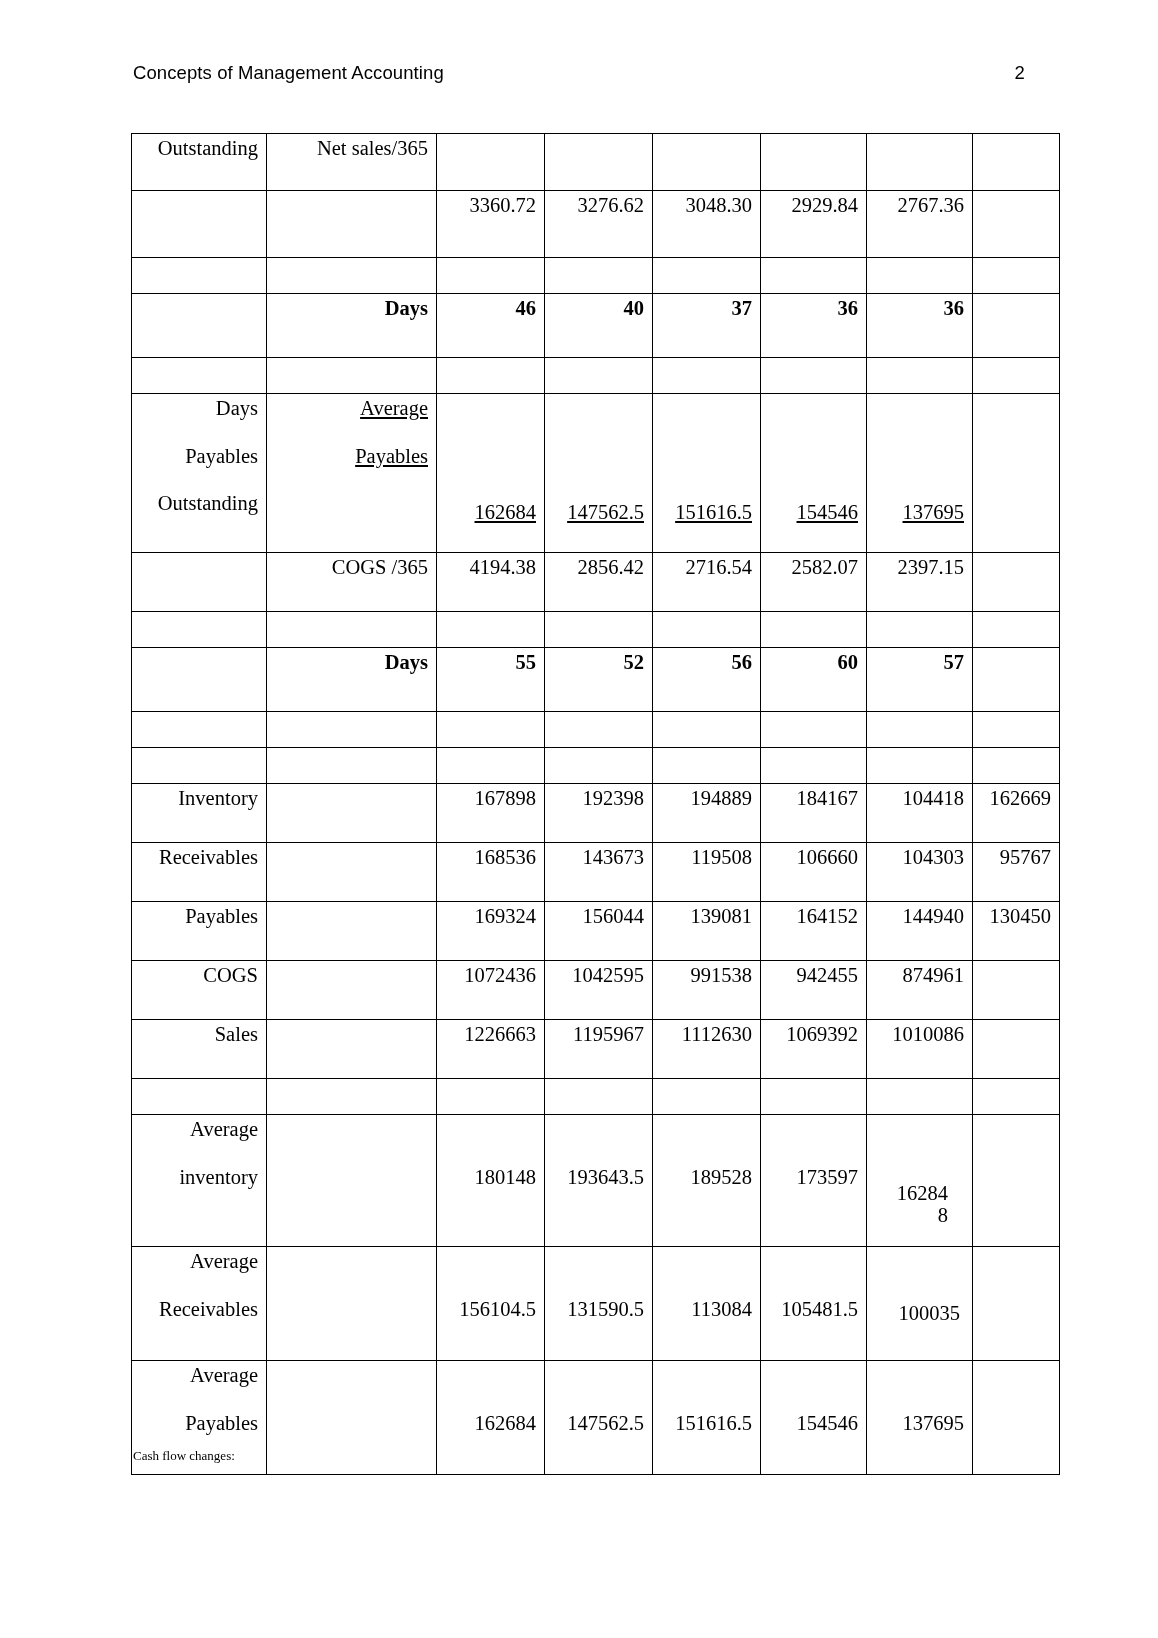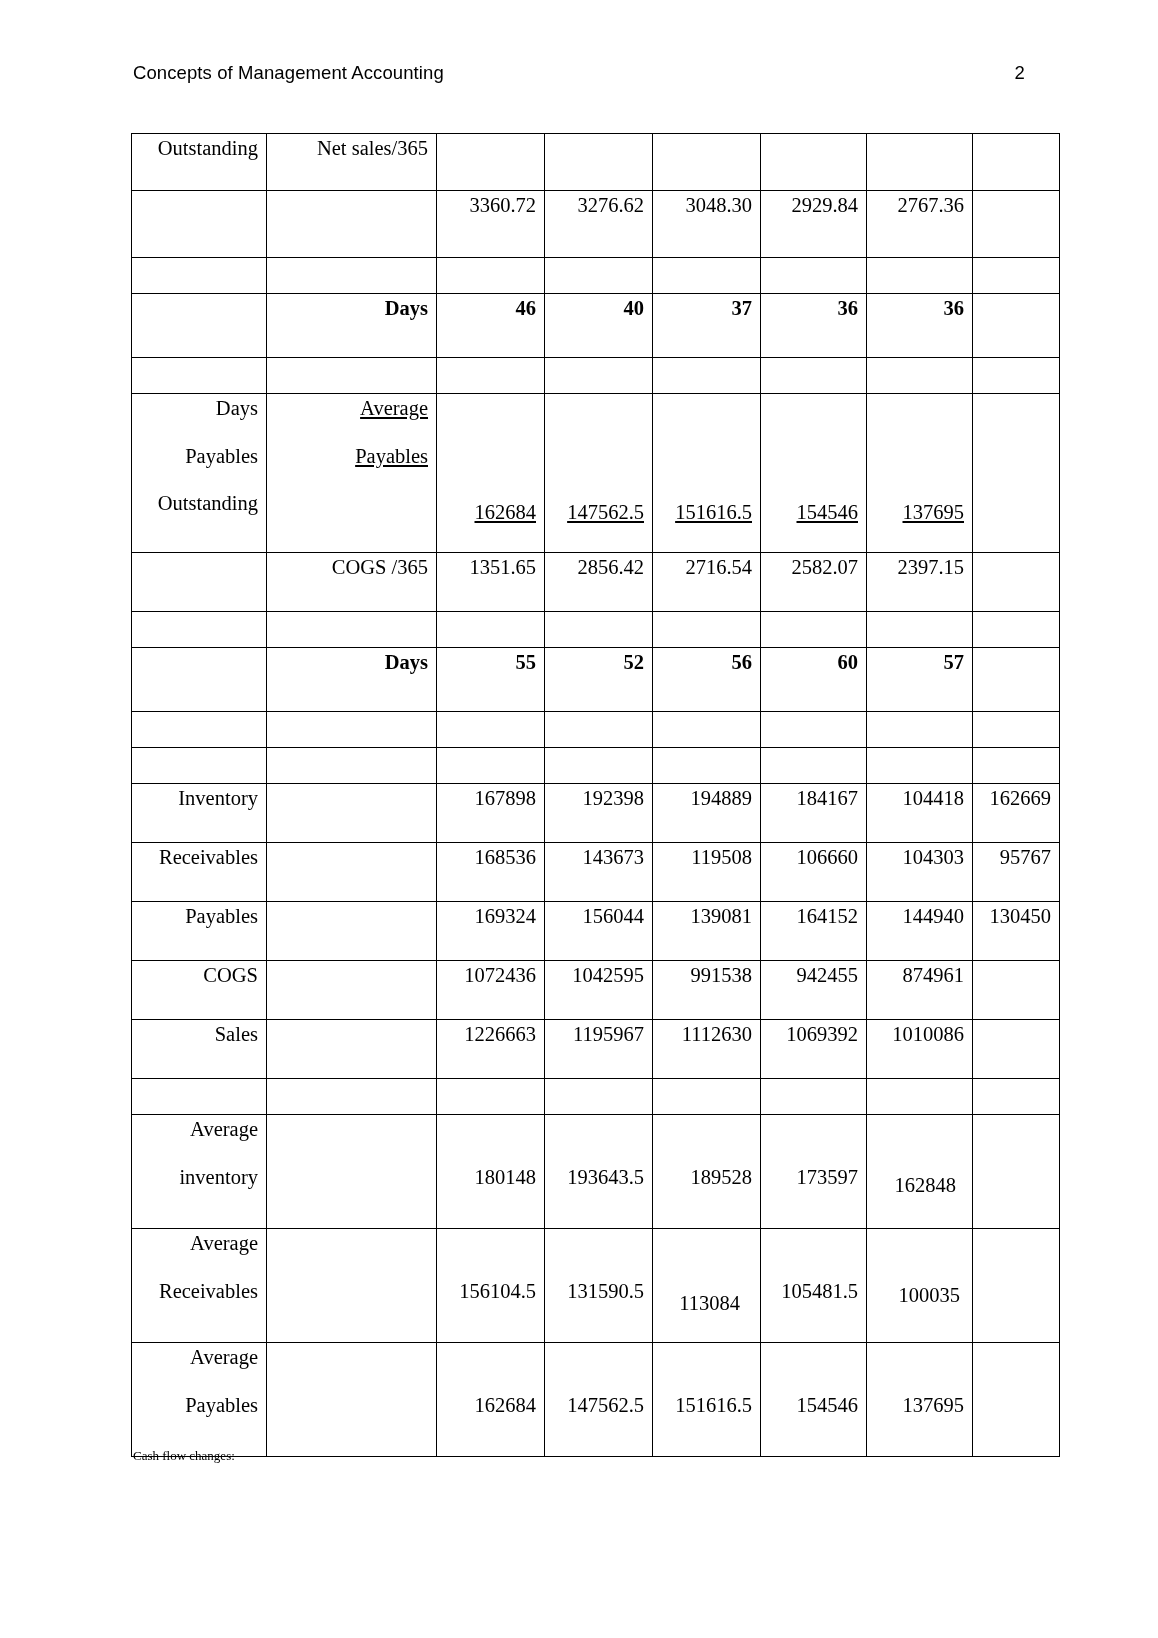--- a/index.html
+++ b/index.html
@@ -214,21 +214,21 @@
           </td>
           <td class="num">
             <p style="margin:0;padding-top:104px;"><span class="u">137695</span></p>
           </td>
           <td class="num"></td>
         </tr>
 
         <tr class="h-row">
           <td class="lft"></td>
           <td class="lft">COGS /365</td>
-          <td class="num">1351.65</td>
+          <td class="num">4194.38</td>
           <td class="num">2856.42</td>
           <td class="num">2716.54</td>
           <td class="num">2582.07</td>
           <td class="num">2397.15</td>
           <td class="num"></td>
         </tr>
 
         <tr class="h-short">
           <td class="lft"></td>
           <td class="lft"></td>
@@ -352,39 +352,39 @@
           <td class="num">
               <p style="margin:0;padding-top:48px;"><span>193643.5</span></p>
             </td>
           <td class="num">
               <p style="margin:0;padding-top:48px;"><span>189528</span></p>
             </td>
           <td class="num">
               <p style="margin:0;padding-top:48px;"><span>173597</span></p>
             </td>
           <td class="num">
-              <p style="margin:8px;padding-top:48px;"><span>162848</span></p>
+              <p style="margin:16px;padding-top:48px;"><span>162848</span></p>
             </td>
           <td class="num"></td>
         </tr>
 
         <tr class="h-avg">
           <td class="lft stk">
             <p>Average</p>
             <p>Receivables</p>
           </td>
           <td class="lft"></td>
           <td class="num">
               <p style="margin:0;padding-top:48px;"><span>156104.5</span></p>
             </td>
           <td class="num">
               <p style="margin:0;padding-top:48px;"><span>131590.5</span></p>
             </td>
           <td class="num">
-              <p style="margin:12px;padding-top:48px;"><span>113084</span></p>
+              <p style="margin:0;padding-top:48px;"><span>113084</span></p>
             </td>
           <td class="num">
               <p style="margin:0;padding-top:48px;"><span>105481.5</span></p>
             </td>
           <td class="num">
               <p style="margin:4px;padding-top:48px;"><span>100035</span></p>
             </td>
           <td class="num"></td>
         </tr>
 

